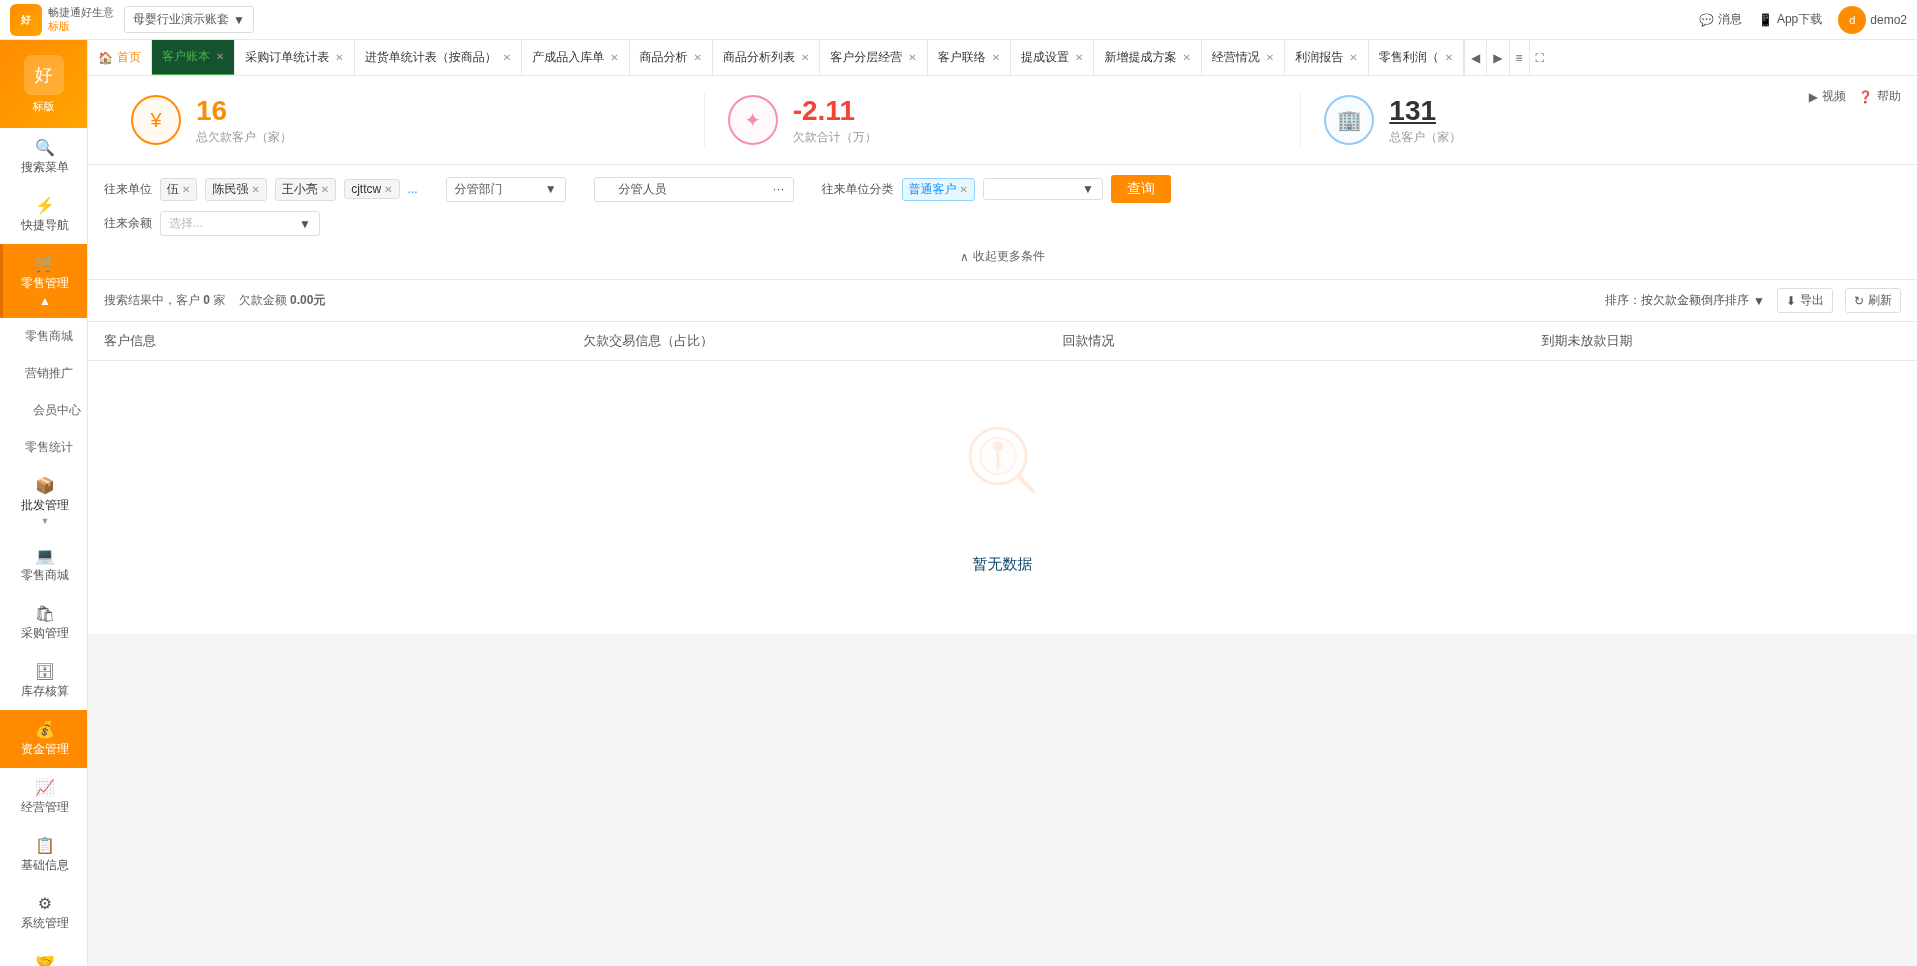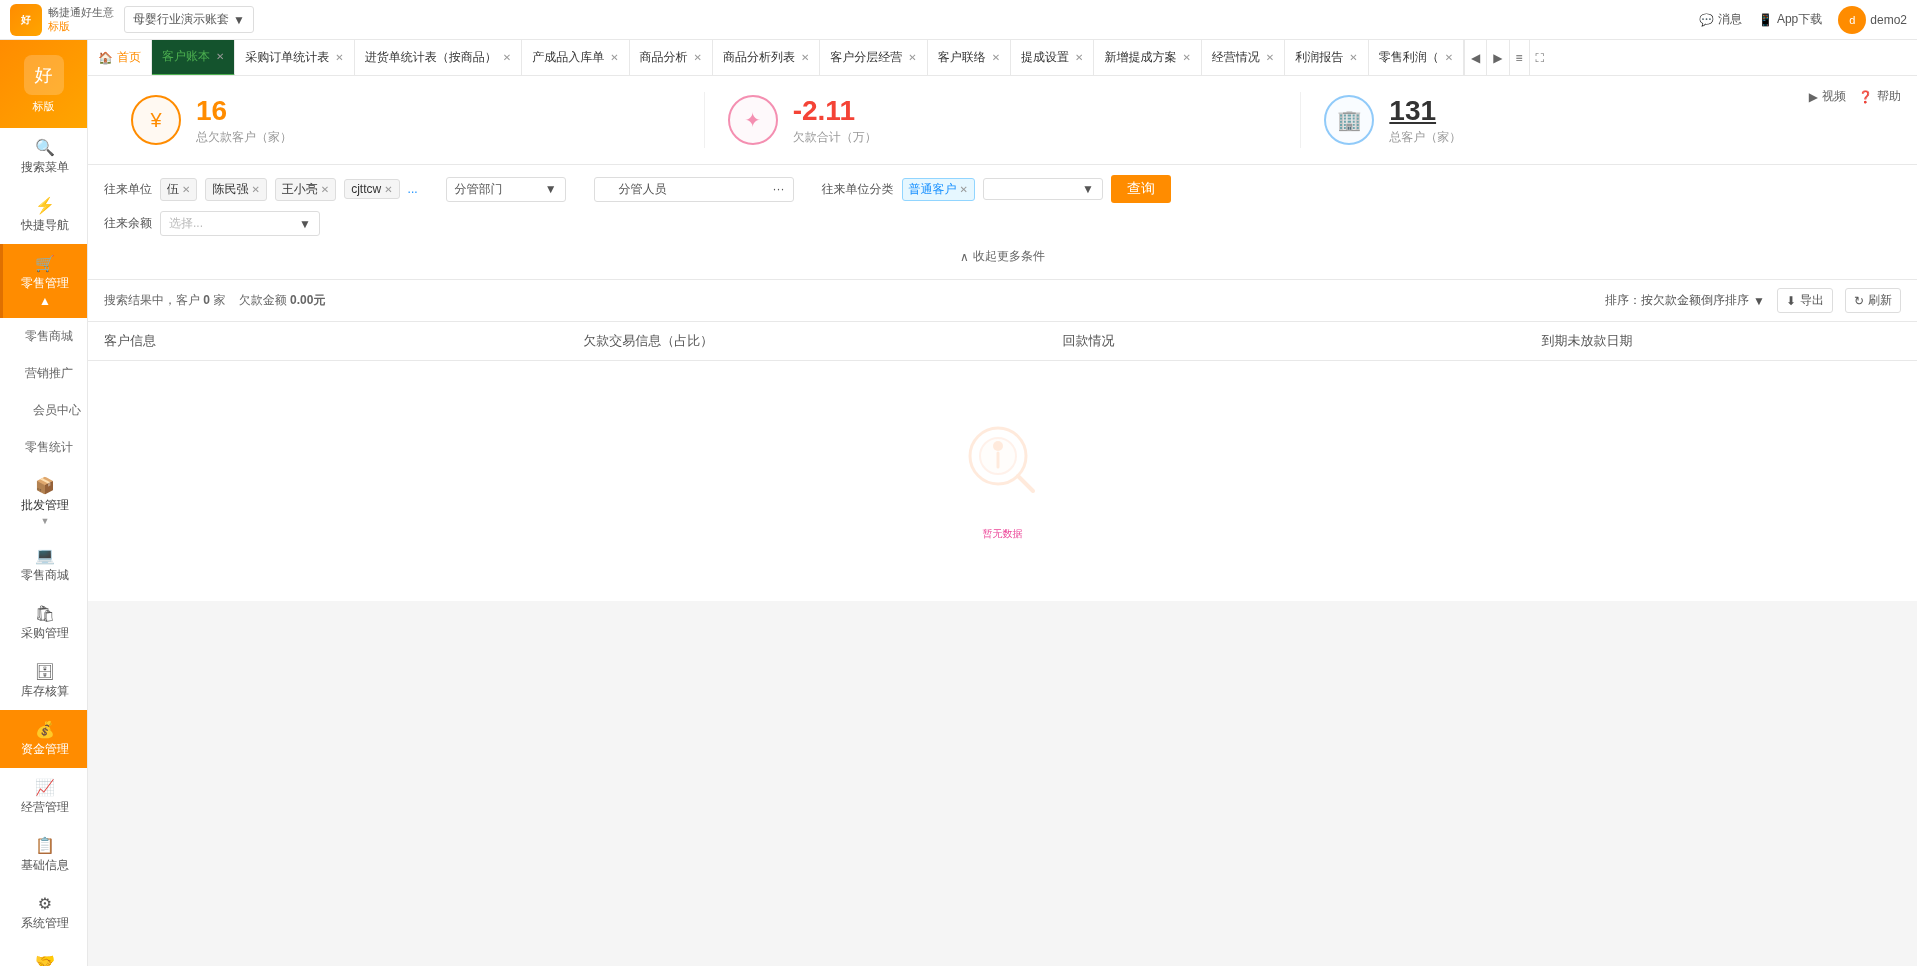--- a/index.html
+++ b/index.html
@@ -75,21 +75,21 @@
     .search-result-right { display: flex; align-items: center; gap: 12px; }
     .sort-select { display: inline-flex; align-items: center; gap: 4px; font-size: 12px; color: #555; cursor: pointer; }
     .action-btn { display: inline-flex; align-items: center; gap: 4px; font-size: 12px; color: #555; cursor: pointer; border: 1px solid #ddd; border-radius: 3px; padding: 3px 8px; background: #fff; }
 
     
     .table-container { background: #fff; }
     .table-header { display: grid; grid-template-columns: 2fr 2fr 2fr 1.5fr; padding: 10px 16px; border-bottom: 1px solid #e8e8e8; font-size: 13px; color: #555; font-weight: 500; }
     .table-body { min-height: 200px; }
     .empty-state { display: flex; flex-direction: column; align-items: center; justify-content: center; padding: 60px 0; color: #999; }
     .empty-icon { font-size: 60px; margin-bottom: 12px; opacity: 0.4; }
-    .empty-text { font-size: 10px; color: #ec4899; }
+    .empty-text { font-size: 15px; color: #0c4a6e; margin-top: 28px; }
 
     
     .query-btn { background: #ff8c00; color: #fff; border: none; border-radius: 3px; padding: 5px 16px; font-size: 14px; cursor: pointer; font-family: Liberation Serif, serif; }
 
     
     ::-webkit-scrollbar { width: 6px; height: 6px; }
     ::-webkit-scrollbar-track { background: #f1f1f1; }
     ::-webkit-scrollbar-thumb { background: #ccc; border-radius: 3px; }
   </style>
 </head>

